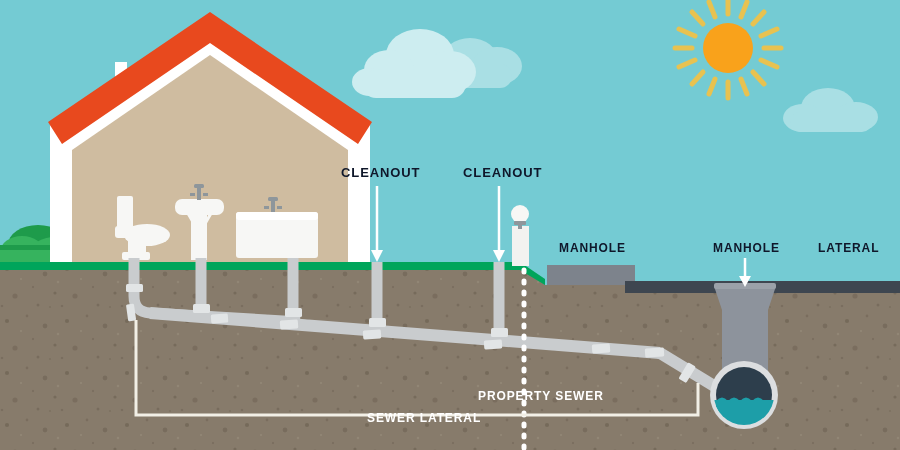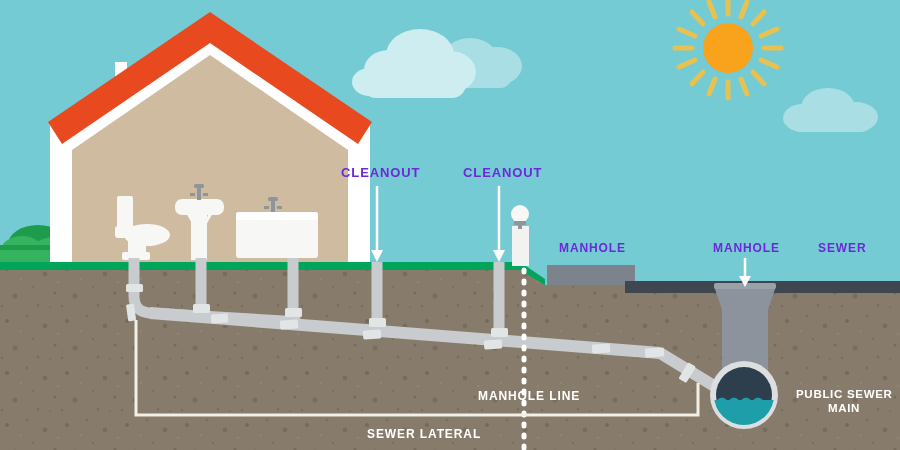--- a/index.html
+++ b/index.html
@@ -1,21 +1,21 @@
 <!DOCTYPE html>
 <html><head>
 <meta charset="utf-8">
 <title>Sewer Lateral Diagram</title>
 <style>
   html,body{margin:0;padding:0;background:#fff;}
   body{font-family:"Liberation Sans",sans-serif;}
   #stage{position:relative;width:900px;height:450px;overflow:hidden;background:#74CBD3;}
   #stage svg{display:block;}
   .lbl{position:absolute;font-family:"Liberation Sans",sans-serif;font-weight:bold;white-space:nowrap;}
-  .lbl-dark{color:#6d28d9;letter-spacing:.9px;font-size:13px;}
+  .lbl-dark{color:#0f172a;letter-spacing:.9px;font-size:13px;}
   .lbl-white{color:#FFFFFF;letter-spacing:.9px;font-size:12px;}
   .lbl-white-2{color:#FFFFFF;letter-spacing:.7px;font-size:11.5px;text-align:center;line-height:14px;}
 </style>
 </head>
 <body>
 
 <div id="stage">
 
   <svg width="900" height="450" viewBox="0 0 900 450">
     <defs>
@@ -215,24 +215,20 @@
   </svg>
 
   <div class="lbl lbl-dark" style="left:341px;top:165px;">CLEANOUT</div>
 
   <div class="lbl lbl-dark" style="left:463px;top:165px;">CLEANOUT</div>
 
   <div class="lbl lbl-dark" style="left:559px;top:241px;font-size:12px;">MANHOLE</div>
 
   <div class="lbl lbl-dark" style="left:713px;top:241px;font-size:12px;text-align:right;">MANHOLE</div>
 
-  <div class="lbl lbl-dark" style="left:818px;top:241px;font-size:12px;">SEWER</div>
-
-  <div class="lbl lbl-white" style="left:478px;top:389px;">MANHOLE LINE</div>
-
-  <div class="lbl lbl-white" style="left:367px;top:427px;">SEWER LATERAL</div>
-
-  <div class="lbl lbl-white-2" style="left:796px;top:387px;width:96px;">
-    <div>PUBLIC SEWER</div>
-    <div>MAIN</div>
-  </div>
+  <div class="lbl lbl-dark" style="left:818px;top:241px;font-size:12px;">LATERAL</div>
+
+  <div class="lbl lbl-white" style="left:478px;top:389px;">PROPERTY SEWER</div>
+
+  <div class="lbl lbl-white" style="left:367px;top:411px;">SEWER LATERAL</div>
+
 
 </div>
 
 </body></html>

